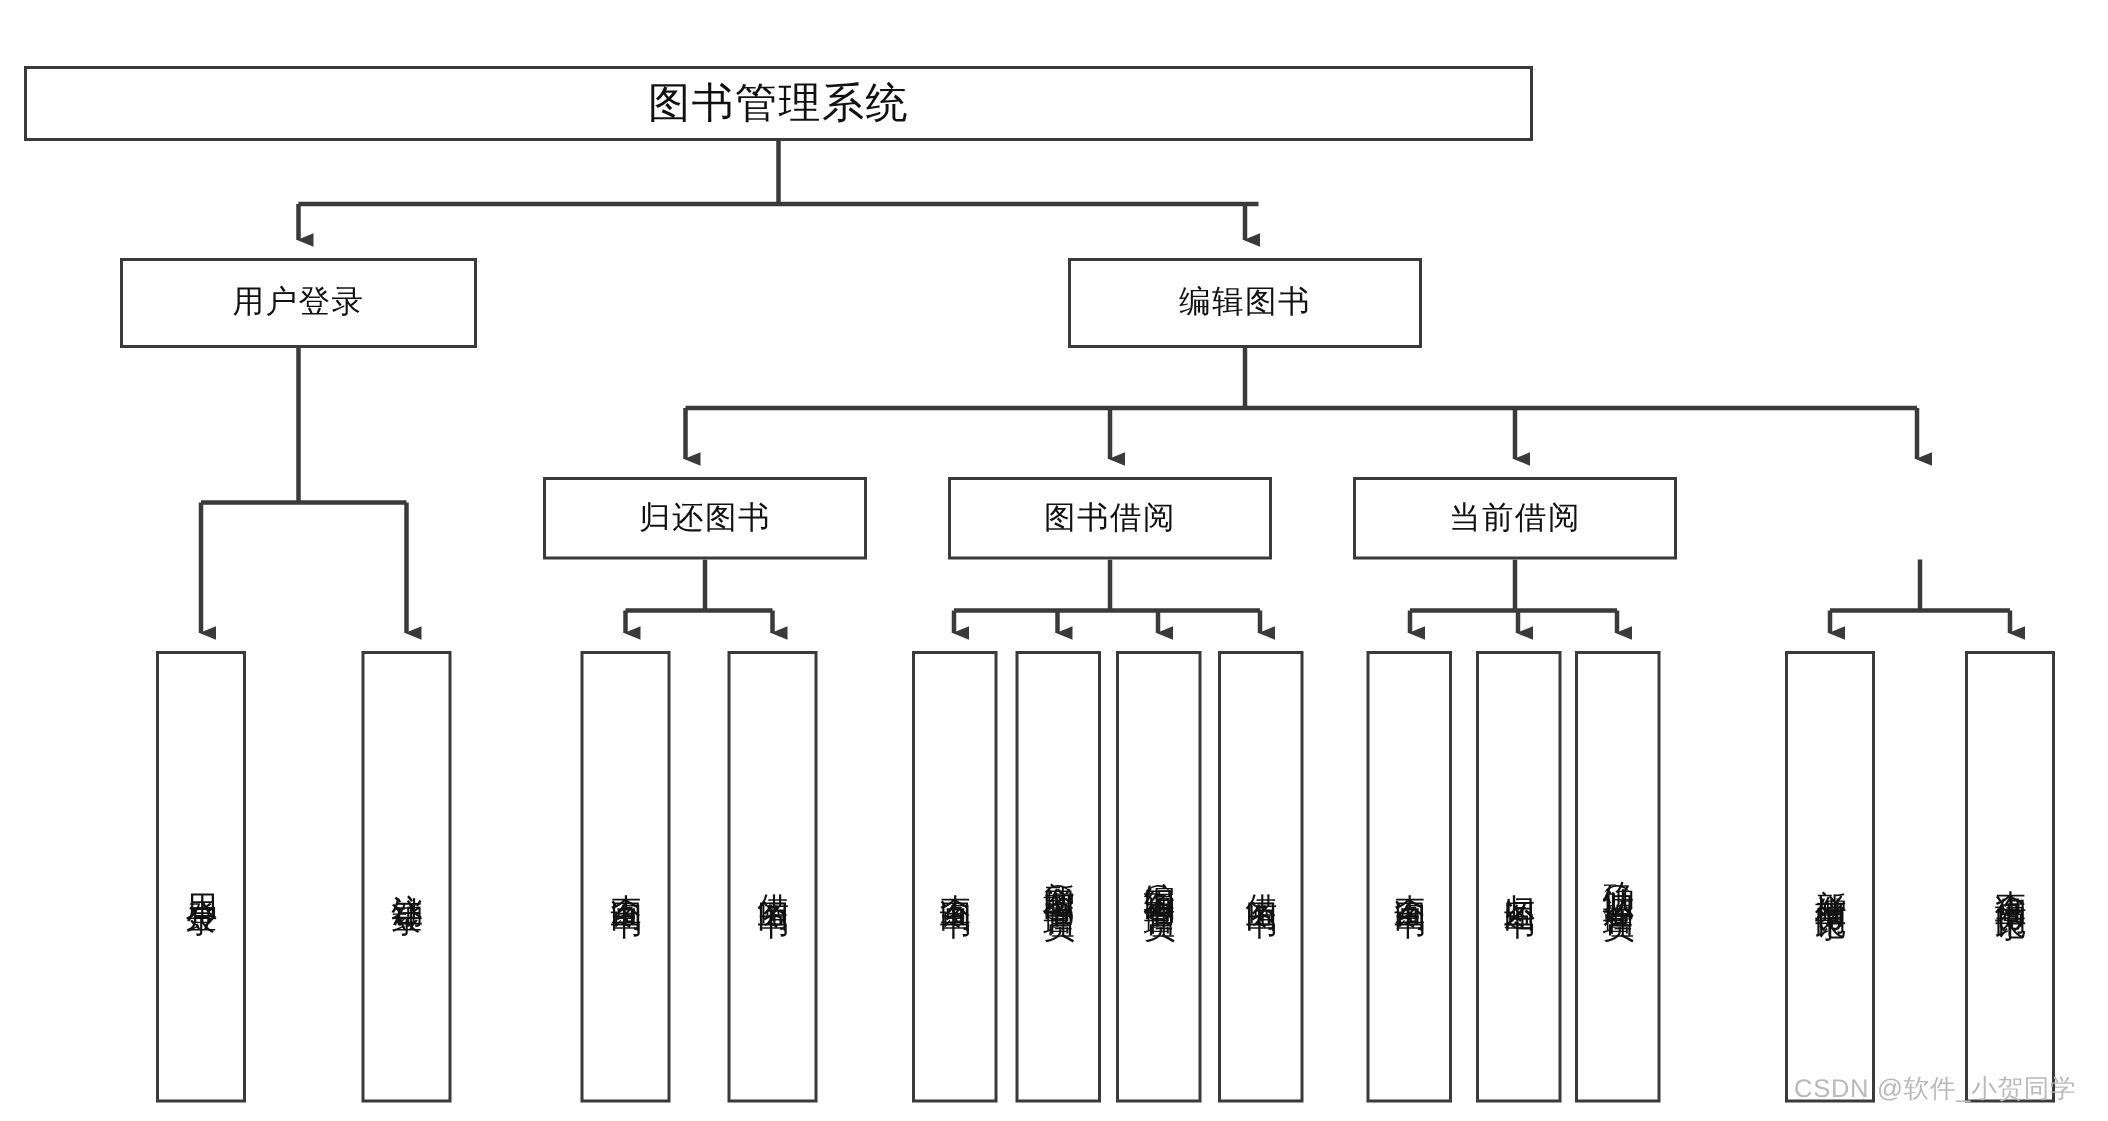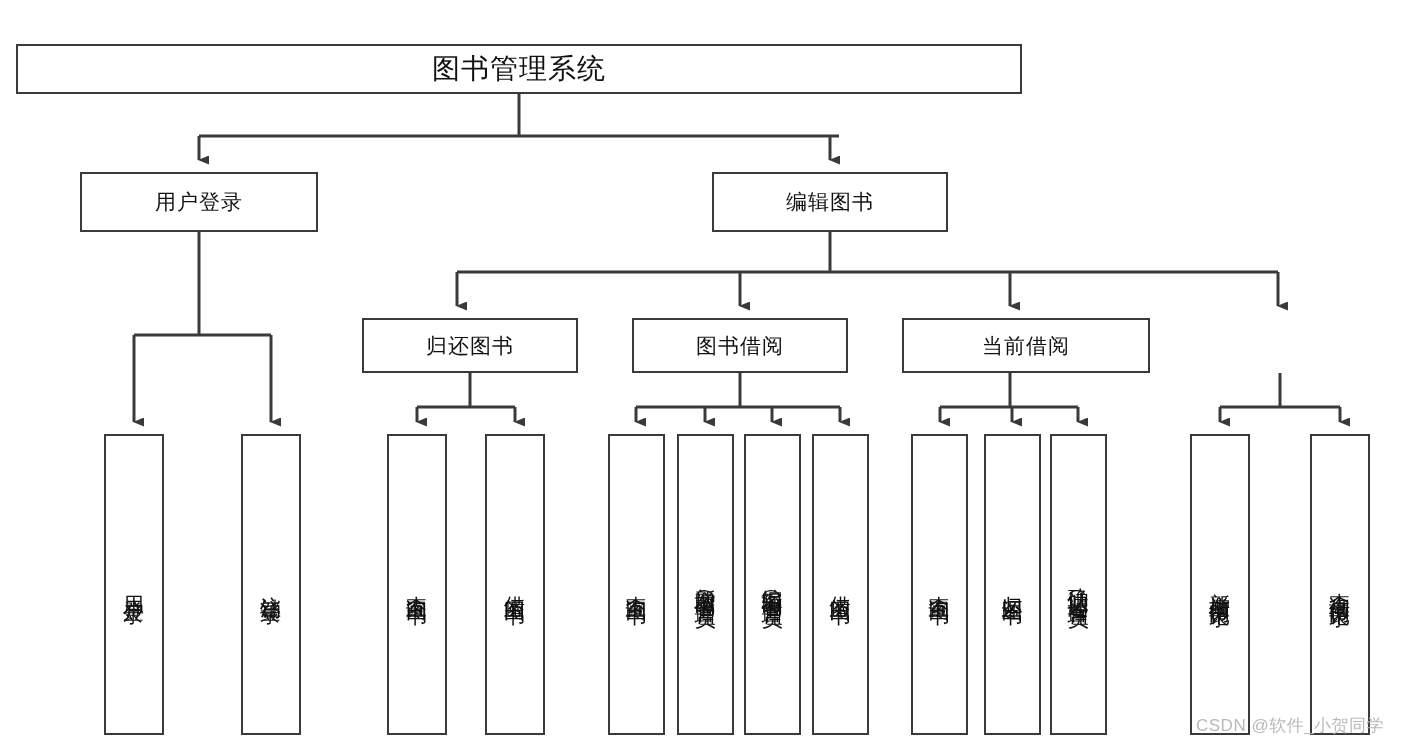--- a/index.html
+++ b/index.html
@@ -136,21 +136,21 @@
   <div class="node node-h" style="left:712px; top:172px; width:236px; height:60px;">
     <span>编辑图书</span>
   </div>
 
   <div class="node node-h" style="left:362px; top:318px; width:216px; height:55px;">
     <span>归还图书</span>
   </div>
   <div class="node node-h" style="left:632px; top:318px; width:216px; height:55px;">
     <span>图书借阅</span>
   </div>
-  <div class="node node-h" style="left:902px; top:318px; width:248px; height:55px;">
+  <div class="node node-h" style="left:902px; top:318px; width:216px; height:55px;">
     <span>当前借阅</span>
   </div>
 
   <div class="node node-v" style="left:104px; top:434px; width:60px; height:301px;">
     <span class="vtext">用户登录</span>
   </div>
   <div class="node node-v" style="left:241px; top:434px; width:60px; height:301px;">
     <span class="vtext">注销登录</span>
   </div>
 

